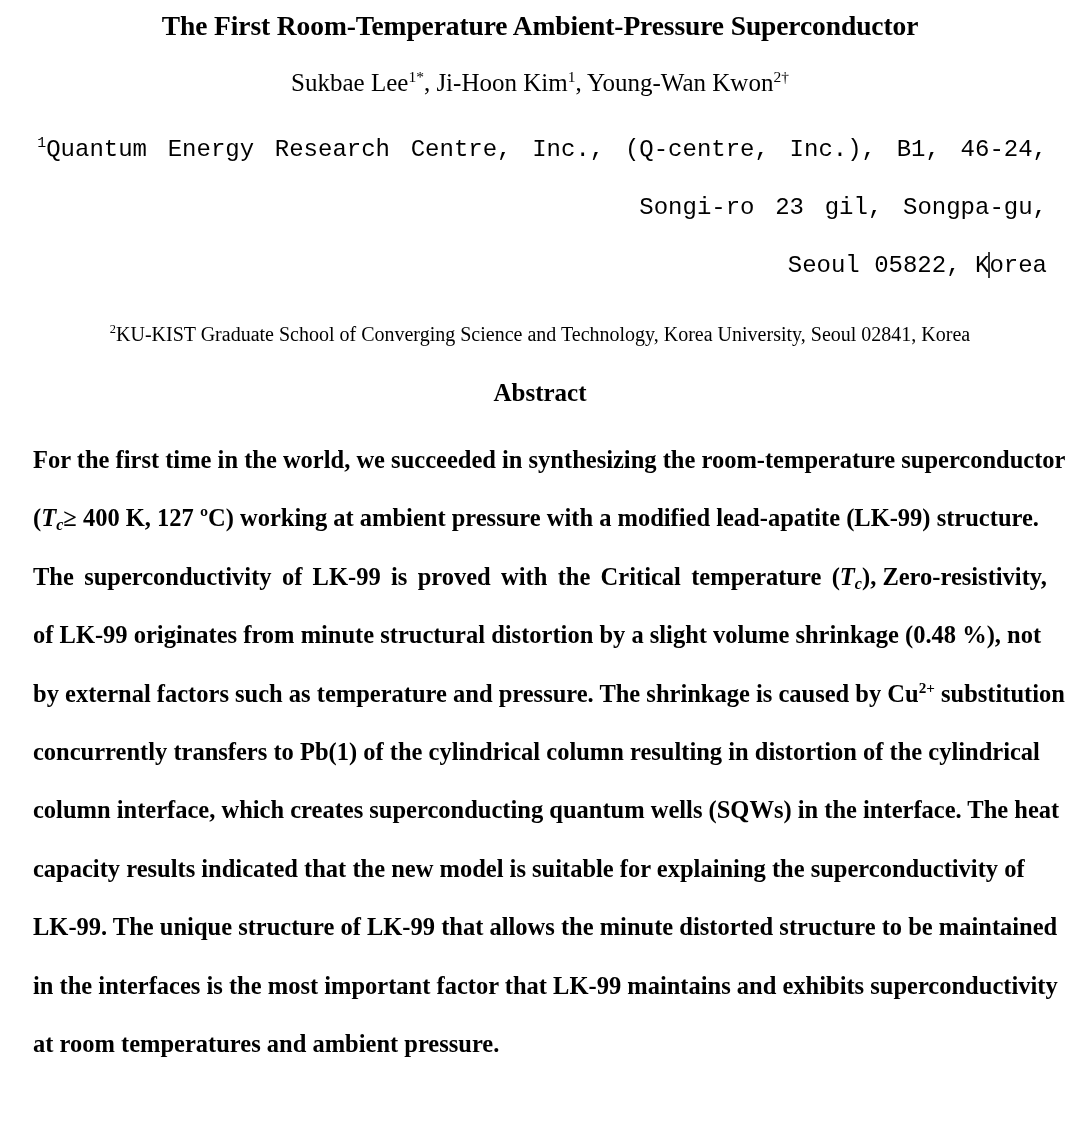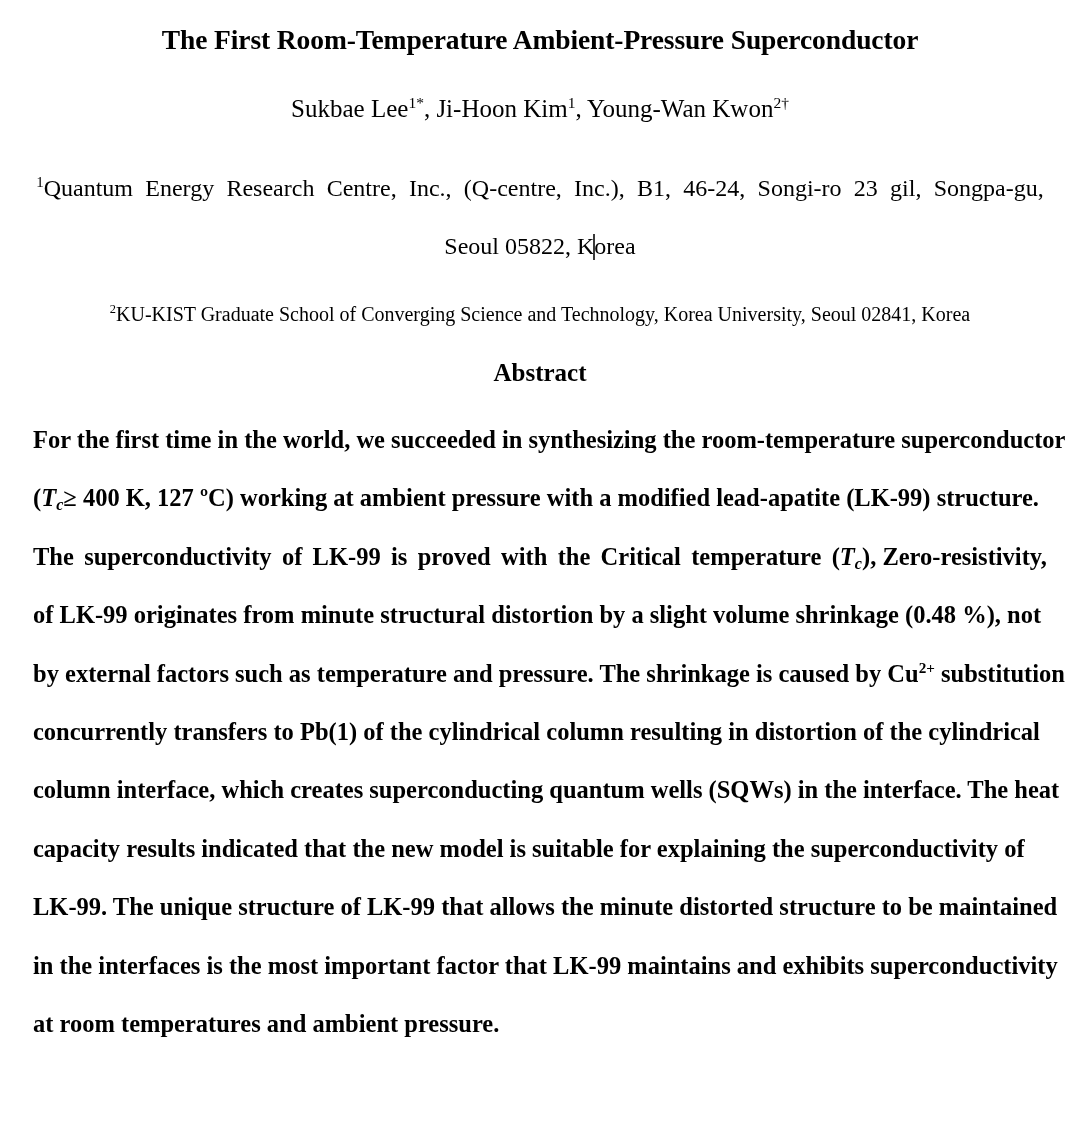--- a/index.html
+++ b/index.html
@@ -26,46 +26,47 @@
     background: #ffffff;
   }
 
   
   .doc-title {
     font-size: 27.5px;
     font-weight: bold;
     text-align: center;
     letter-spacing: -0.1px;
     margin: 0;
-    padding-top: 22px;
+    padding-top: 8px;
     line-height: 36px;
     white-space: nowrap;
   }
 
   
   .authors {
     font-size: 25px;
     text-align: center;
-    margin: 12px;
+    margin: 0;
     padding-top: 23px;
     line-height: 32px;
   }
   .authors sup {
     font-size: 0.62em;
     vertical-align: super;
     line-height: 0;
   }
 
   
   .affil-1 {
     font-size: 24px;
-    text-align: center;
+    text-align: right;
     line-height: 58px;
     margin: 0;
     padding-top: 22px;
+    font-family: Liberation Mono, monospace;
   }
   .affil-1 sup,
   .affil-2 sup {
     font-size: 0.62em;
     vertical-align: super;
     line-height: 0;
   }
   .affil-2 {
     font-size: 20px;
     text-align: center;

